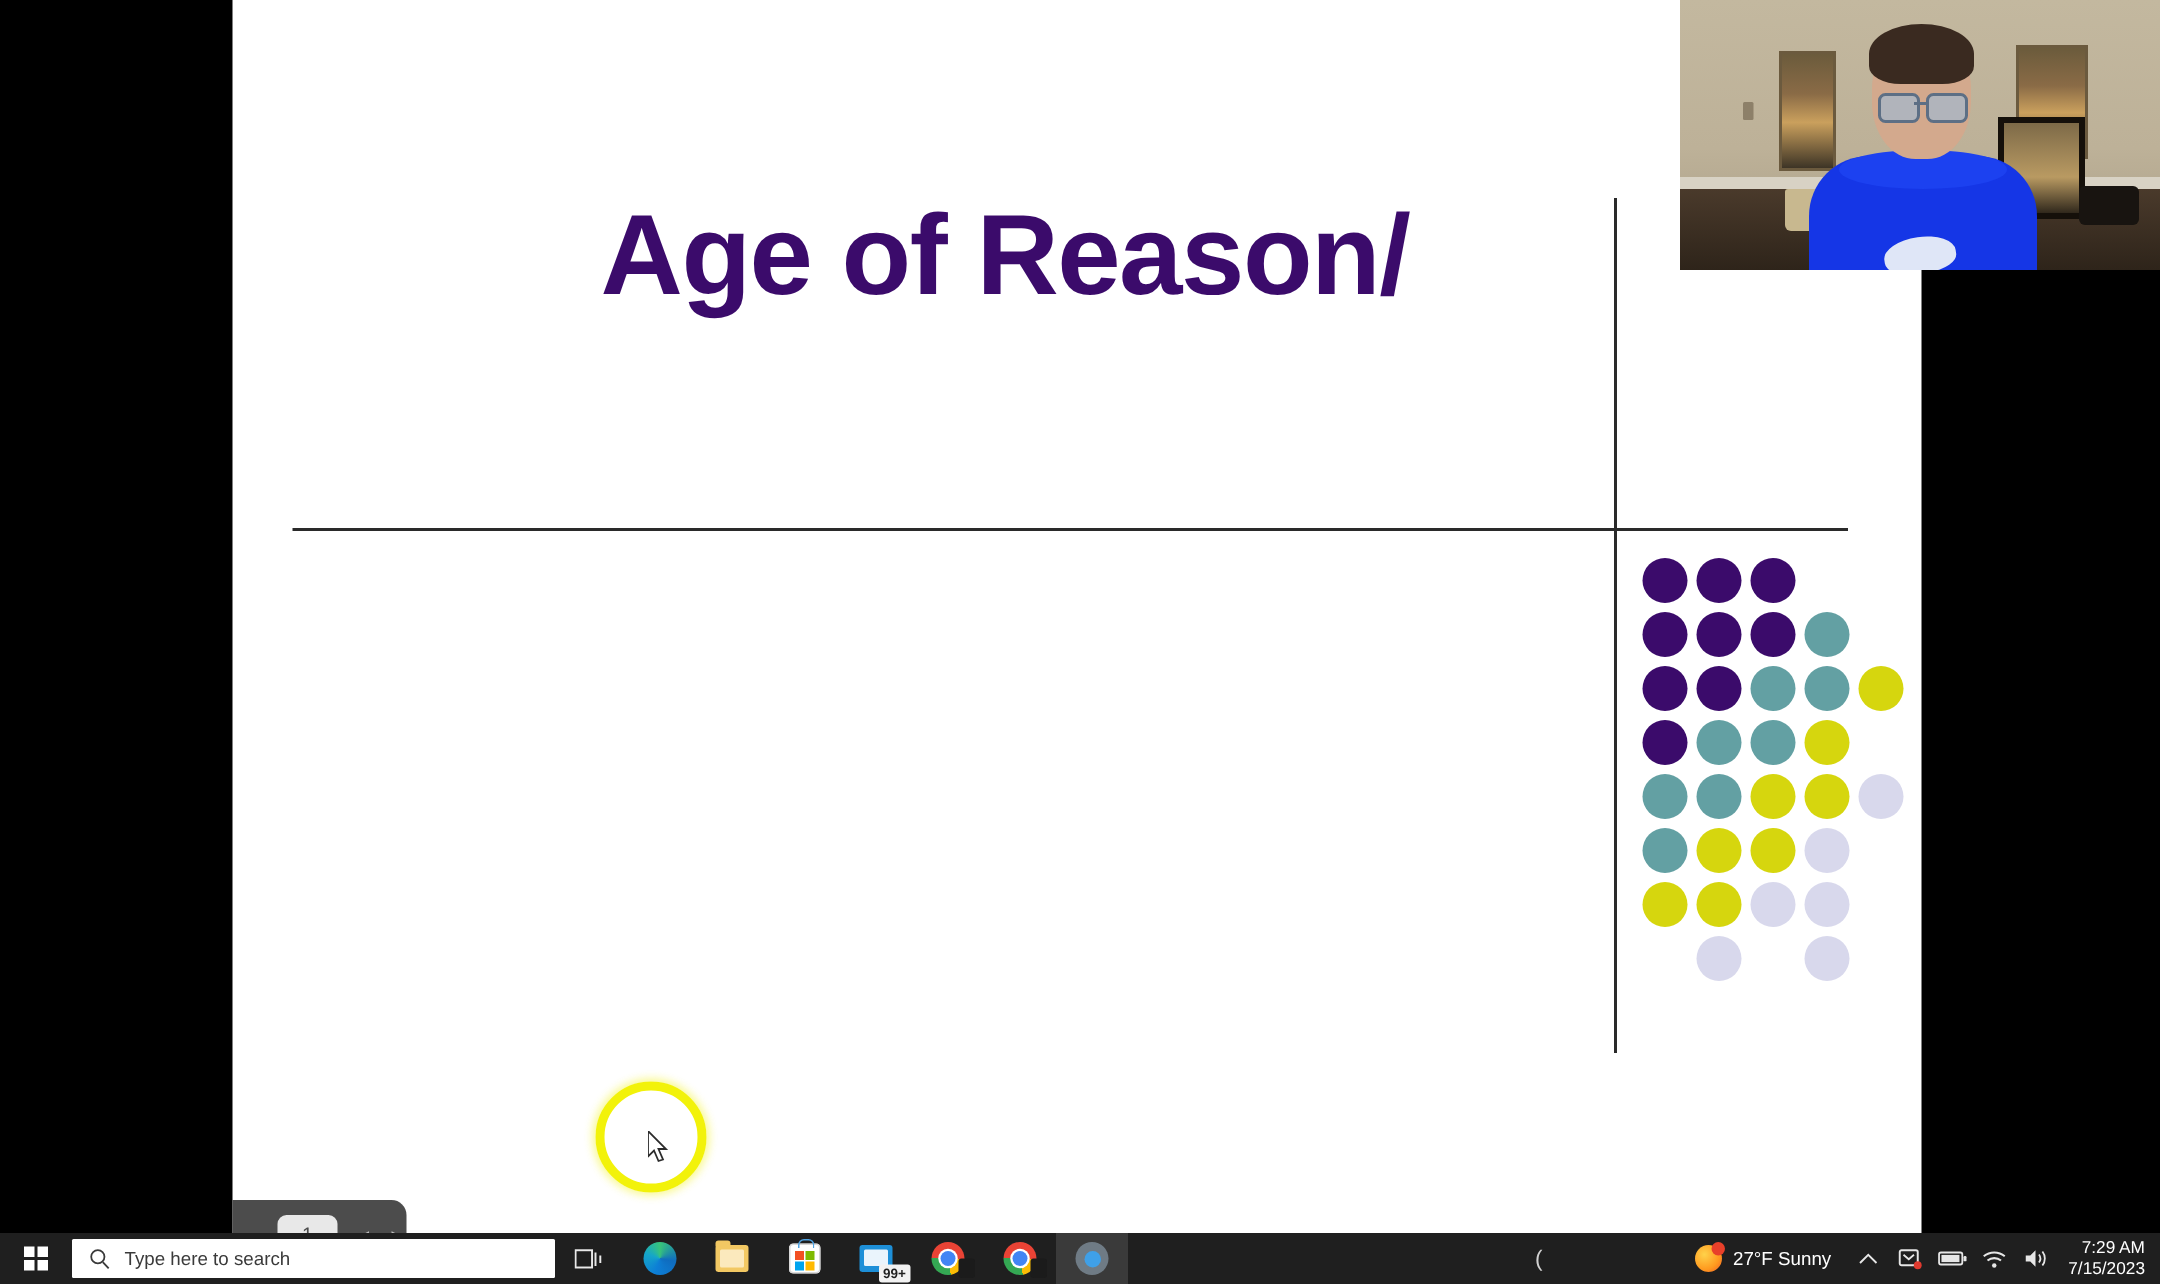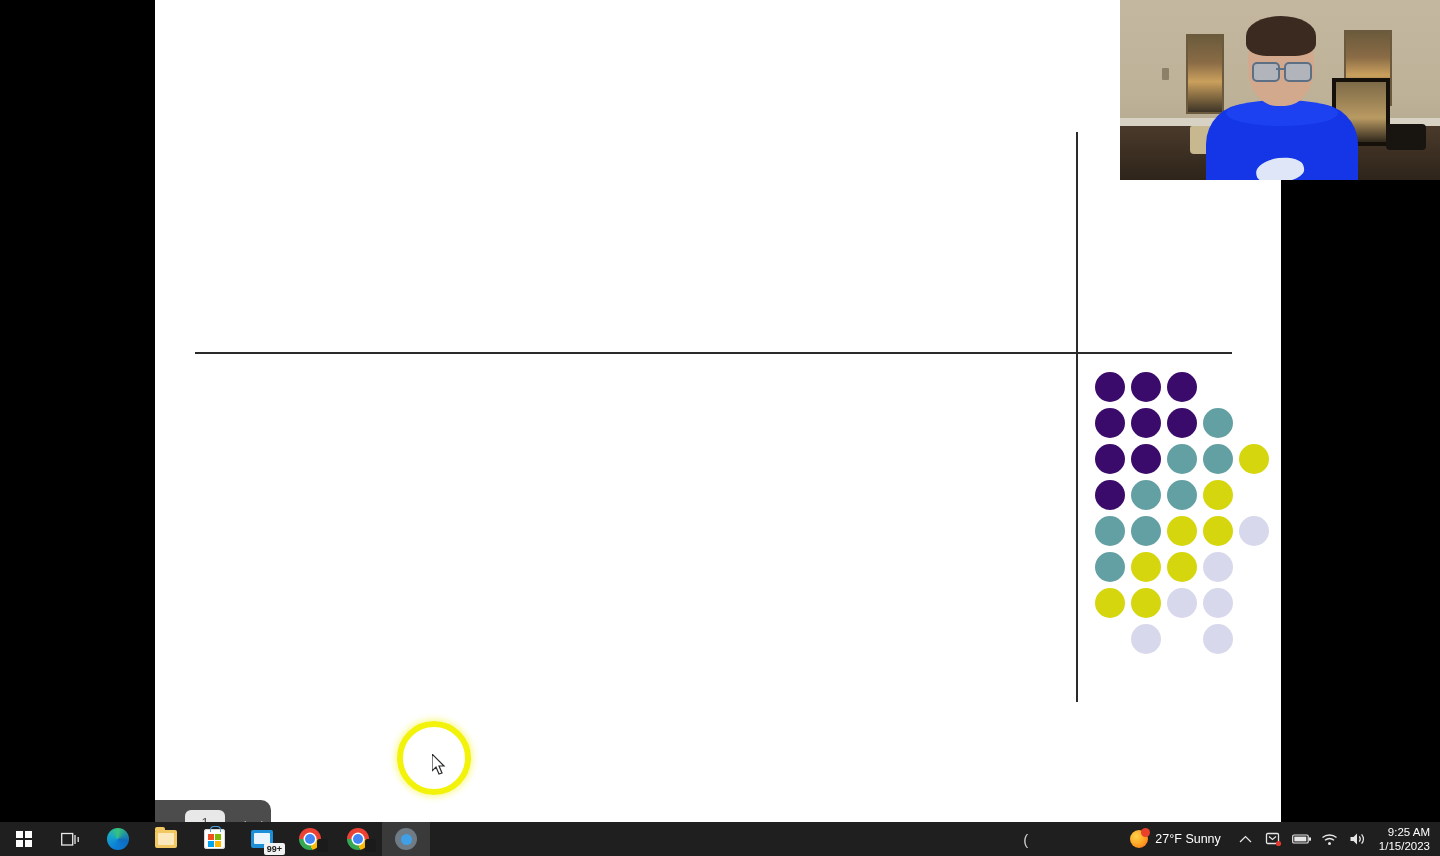--- a/index.html
+++ b/index.html
@@ -401,20 +401,21 @@
   }
 </style>
 </head>
 <body>
 
 <div id="screen">
 
   <div id="slide" style="background: rgb(255, 255, 255);">
 
     <div id="slide-title" style="color: rgb(59, 11, 107);">
+      <div>Age of Reason/</div>
     </div>
 
     <div id="rule-horizontal" style="background: rgb(42, 42, 42);"></div>
     <div id="rule-vertical" style="background: rgb(42, 42, 42);"></div>
 
 
     <div id="dot-grid">
         <div class="dot" style="left: 0px; top: 0px; width: 30px; height: 30px; background: rgb(59, 11, 107);"></div>
         <div class="dot" style="left: 36px; top: 0px; width: 30px; height: 30px; background: rgb(59, 11, 107);"></div>
         <div class="dot" style="left: 72px; top: 0px; width: 30px; height: 30px; background: rgb(59, 11, 107);"></div>
@@ -486,20 +487,27 @@
 
     <div id="start-button">
       <span class="win-logo">
         <i></i>
           <i></i>
           <i></i>
           <i></i>
       </span>
     </div>
 
+    <div id="search-box">
+      <svg id="search-icon" viewBox="0 0 20 20">
+        <circle cx="8.5" cy="8" r="5.2" fill="none" stroke="#3a3a3a" stroke-width="1.4"></circle>
+        <line x1="12.4" y1="12.2" x2="17" y2="17.2" stroke="#3a3a3a" stroke-width="1.4"></line>
+      </svg>
+      <span id="search-placeholder">Type here to search</span>
+    </div>
 
     <div id="taskview-button">
       <svg width="20" height="17" viewBox="0 0 20 17">
         <rect x="0.7" y="2.5" width="11" height="11.5" fill="none" stroke="#e9e9e9" stroke-width="1.3"></rect>
         <line x1="14" y1="4" x2="14" y2="13" stroke="#e9e9e9" stroke-width="1.3"></line>
         <line x1="17.2" y1="6" x2="17.2" y2="11" stroke="#e9e9e9" stroke-width="1.3"></line>
       </svg>
     </div>
 
     <div class="task-icon">
@@ -581,18 +589,18 @@
       <div class="tray-item">
         <svg width="18" height="14" viewBox="0 0 18 14">
           <polygon points="1.5,5 4.5,5 8,1.5 8,12.5 4.5,9 1.5,9" fill="#e6e6e6"></polygon>
           <path d="M10.3 4.3 A4.6 4.6 0 0 1 10.3 9.7" fill="none" stroke="#e6e6e6" stroke-width="1.2"></path>
           <path d="M12.6 2.3 A7.6 7.6 0 0 1 12.6 11.7" fill="none" stroke="#e6e6e6" stroke-width="1.2"></path>
         </svg>
       </div>
     </div>
 
     <div id="clock">
-      <div>9:25 AM</div>
-      <div>1/15/2023</div>
+      <div>7:29 AM</div>
+      <div>7/15/2023</div>
     </div>
 
   </div>
 </div>
 
 </body></html>

